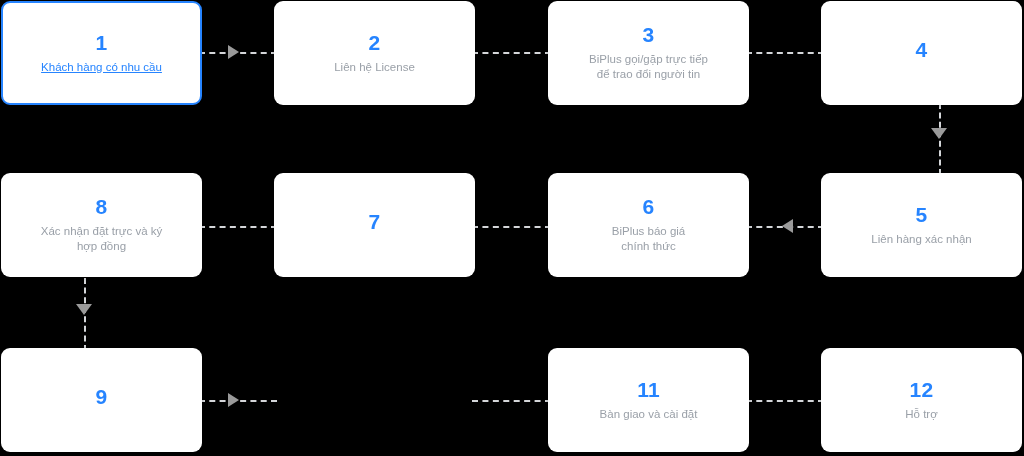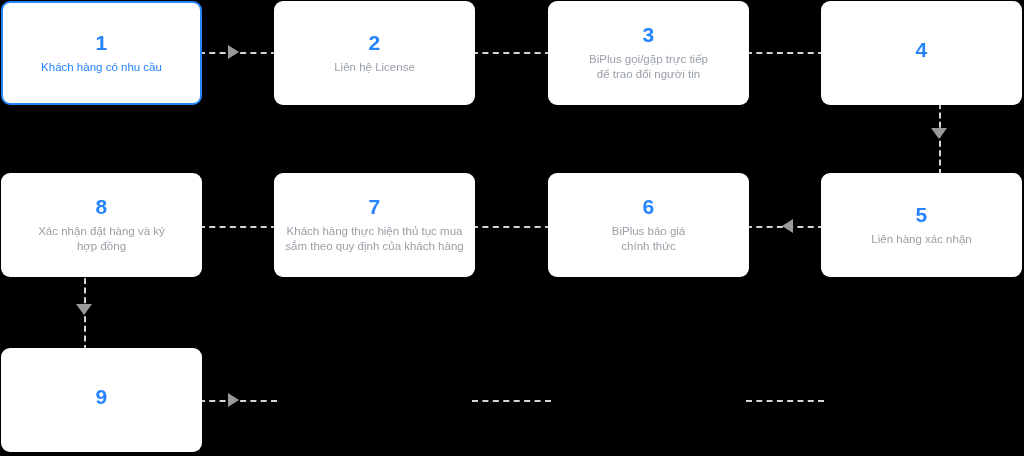--- a/index.html
+++ b/index.html
@@ -53,20 +53,21 @@
     font-size: 11.5px;
     line-height: 15px;
     color: #9AA0A8;
     text-align: center;
     font-weight: 400;
     white-space: pre-line;
     max-width: 180px;
   }
   .card.active .card-label {
     color: #2684FF;
+    text-decoration: underline;
   }
 
   
   .col-1 { left: 0px; }
   .col-2 { left: 274px; }
   .col-3 { left: 548px; }
   .col-4 { left: 821px; }
 
   .row-1 { top: 1px; }
   .row-2 { top: 173px; }
@@ -157,41 +158,47 @@
     <div class="card-label">BiPlus gọi/gặp trực tiếp
 để trao đổi người tin</div>
   </div>
 
   <div class="card col-4 row-1">
     <div class="card-number">4</div>
   </div>
 
   <div class="card col-1 row-2">
     <div class="card-number">8</div>
-    <div class="card-label">Xác nhận đặt hàng và ký
+    <div class="card-label">Xác nhận đặt trực và ký
 hợp đồng</div>
   </div>
 
   <div class="card col-2 row-2">
     <div class="card-number">7</div>
-    <div class="card-label">Khách hàng thực hiện thủ tục mua
-sắm theo quy định của khách hàng</div>
   </div>
 
   <div class="card col-3 row-2">
     <div class="card-number">6</div>
     <div class="card-label">BiPlus báo giá
 chính thức</div>
   </div>
 
   <div class="card col-4 row-2">
     <div class="card-number">5</div>
     <div class="card-label">Liên hàng xác nhận</div>
   </div>
 
   <div class="card col-1 row-3">
     <div class="card-number">9</div>
   </div>
 
 
-
+  <div class="card col-3 row-3">
+    <div class="card-number">11</div>
+    <div class="card-label">Bàn giao và cài đặt</div>
+  </div>
+
+  <div class="card col-4 row-3">
+    <div class="card-number">12</div>
+    <div class="card-label">Hỗ trợ</div>
+  </div>
 
 </div>
 
 </body></html>

